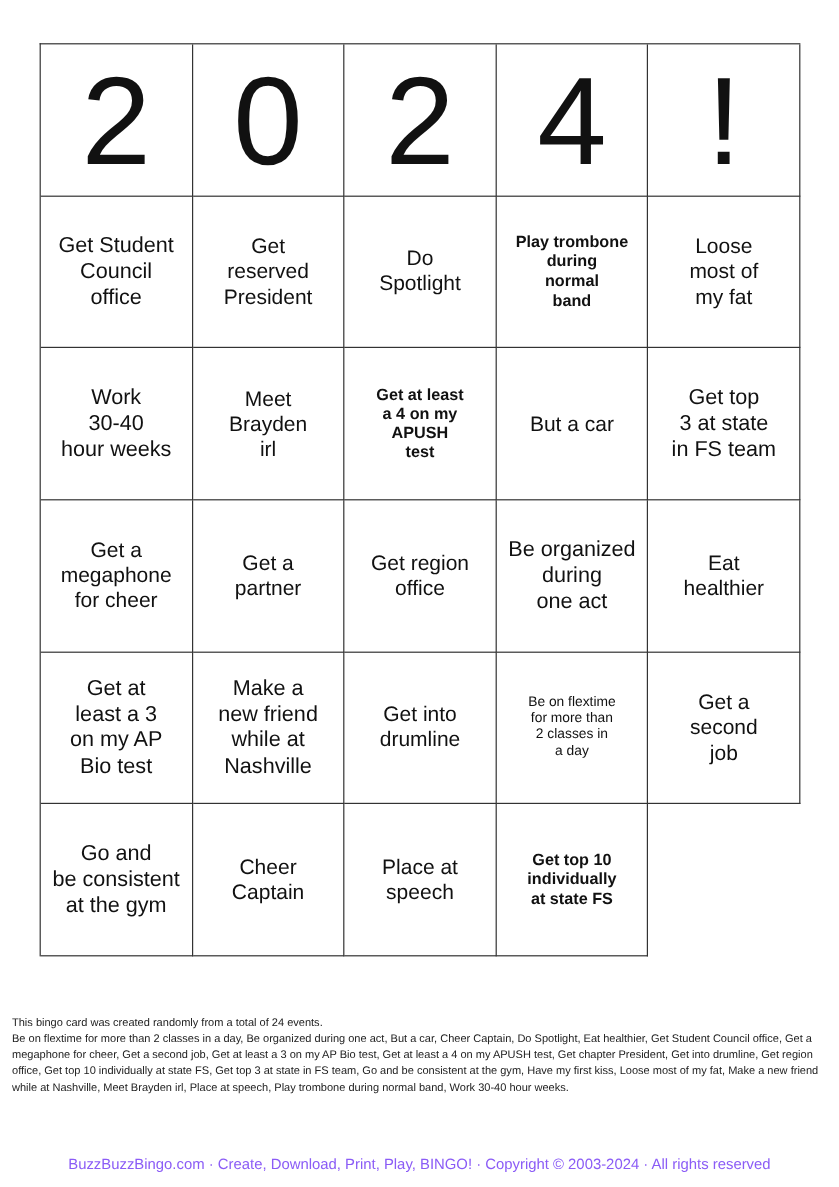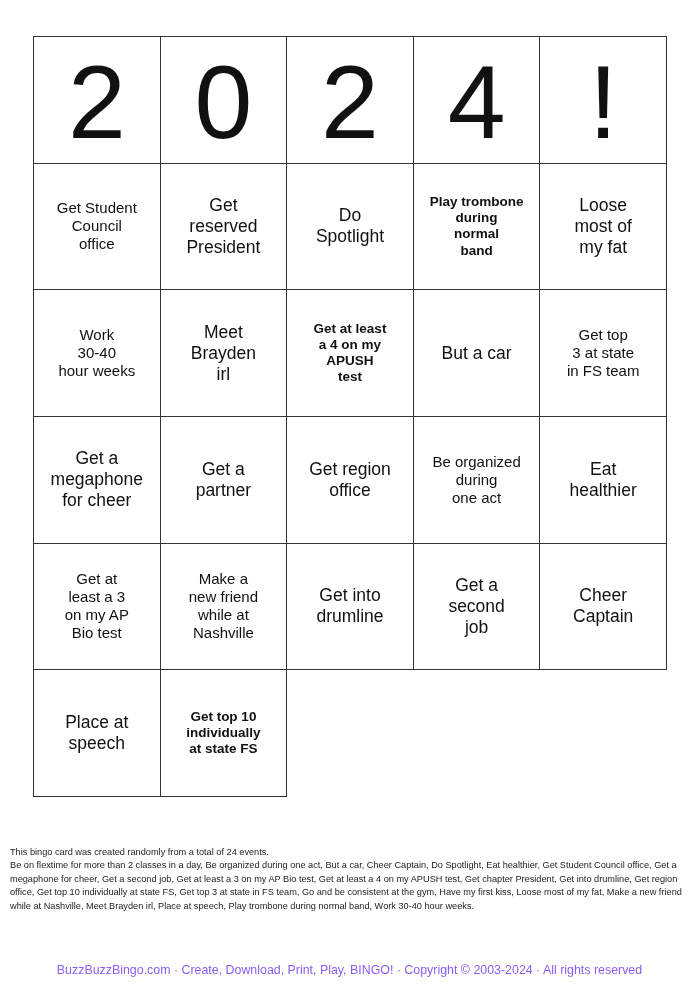--- a/index.html
+++ b/index.html
@@ -6,21 +6,21 @@
   body { width:699px; height:989px; position:relative; overflow:hidden;
          font-family:"Liberation Sans", sans-serif; color:#111; }
   .grid { position:absolute; left:33px; top:36px; width:634px; height:761px;
           display:grid; grid-template-columns:repeat(5,1fr); grid-template-rows:repeat(6,1fr);
           border-top:1px solid #333; border-left:1px solid #333; box-sizing:border-box; }
   .cell { border-right:1px solid #333; border-bottom:1px solid #333; box-sizing:border-box;
           display:flex; align-items:center; justify-content:center; text-align:center;
           padding:0 6px; line-height:1.2; white-space:pre-line; }
   .head { font-size:104px; line-height:1; padding-top:4px; }
   .l { font-size:17.5px; }
-  .m { font-size:15px; }
+  .m { font-size:18px; }
   .s { font-size:13.5px;font-weight:bold; }
   .xs { font-size:11.5px; }
   .info { position:absolute; left:10px; top:846px; width:680px; font-size:9.2px; line-height:13.4px; color:#222; }
   .info p { margin:0; }
   .footer { position:absolute; left:0; top:963px; width:699px; text-align:center; font-size:12.4px; color:#8b5cf6; }
 </style>
 </head>
 <body>
 
 <div class="grid">
@@ -77,24 +77,31 @@
   <div class="cell m">Get at
 least a 3
 on my AP
 Bio test</div>
   <div class="cell m">Make a
 new friend
 while at
 Nashville</div>
   <div class="cell l">Get into
 drumline</div>
+  <div class="cell xs">Be on flextime
+for more than
+2 classes in
+a day</div>
 
   <div class="cell l">Get a
 second
 job</div>
+  <div class="cell m">Go and
+be consistent
+at the gym</div>
   <div class="cell l">Cheer
 Captain</div>
   <div class="cell l">Place at
 speech</div>
   <div class="cell s">Get top 10
 individually
 at state FS</div>
 </div>
 
 <div class="info">

